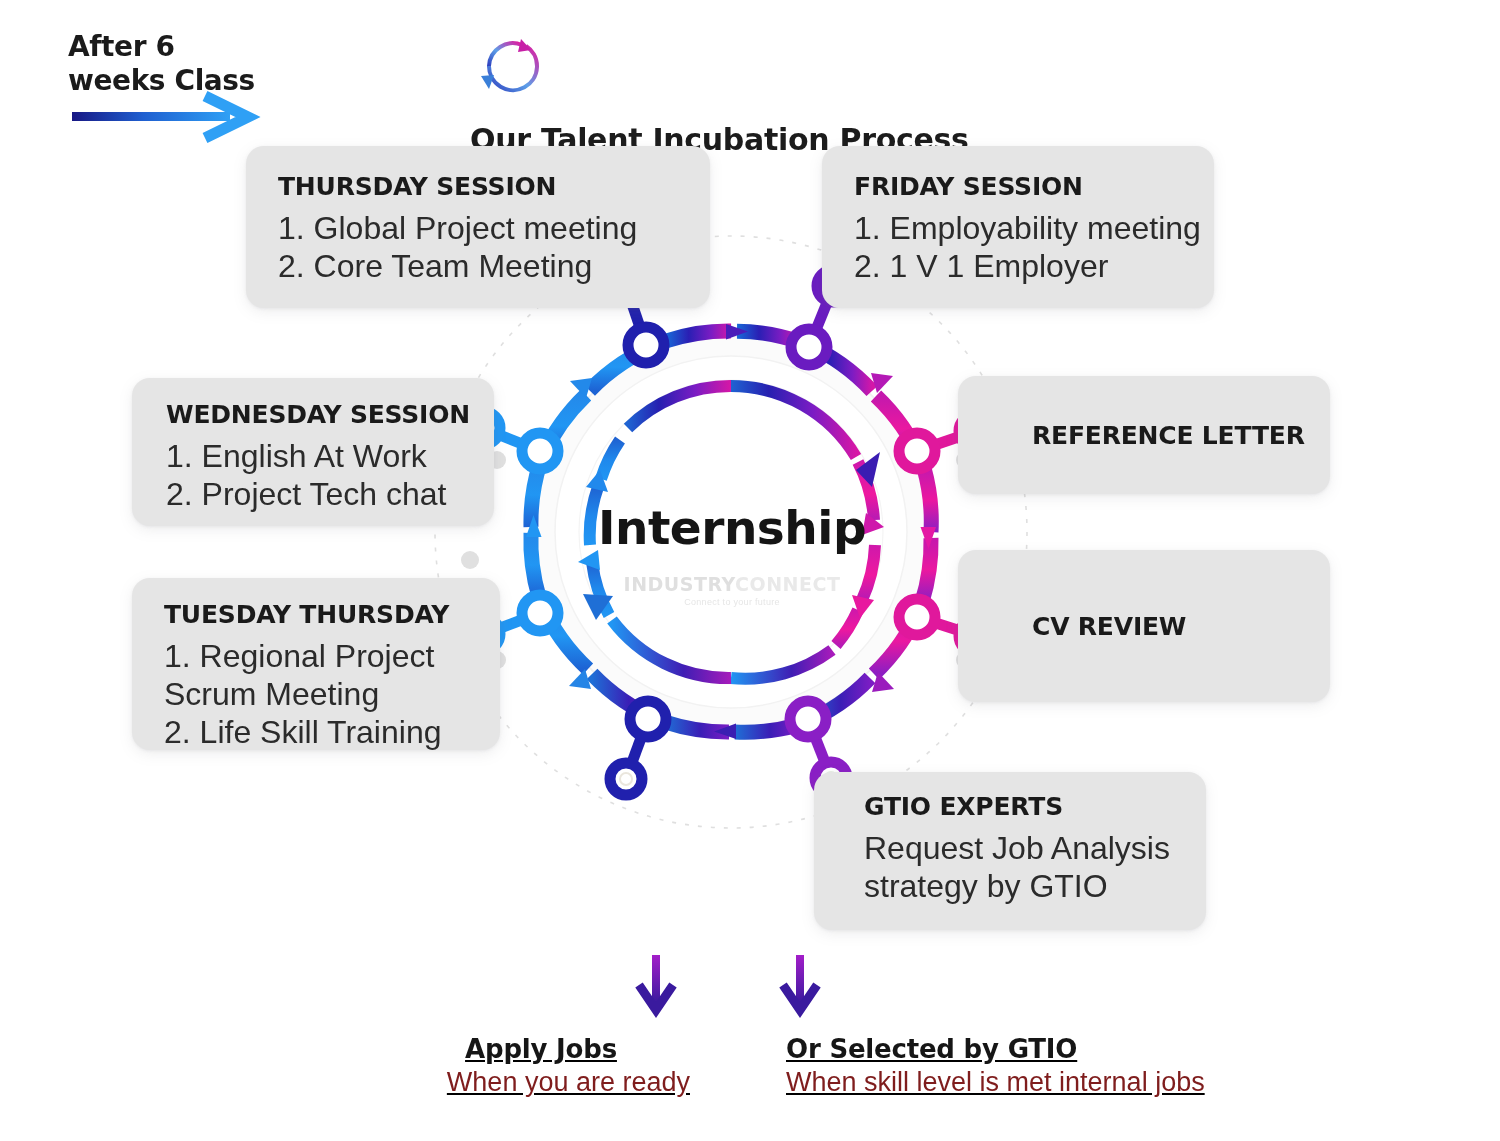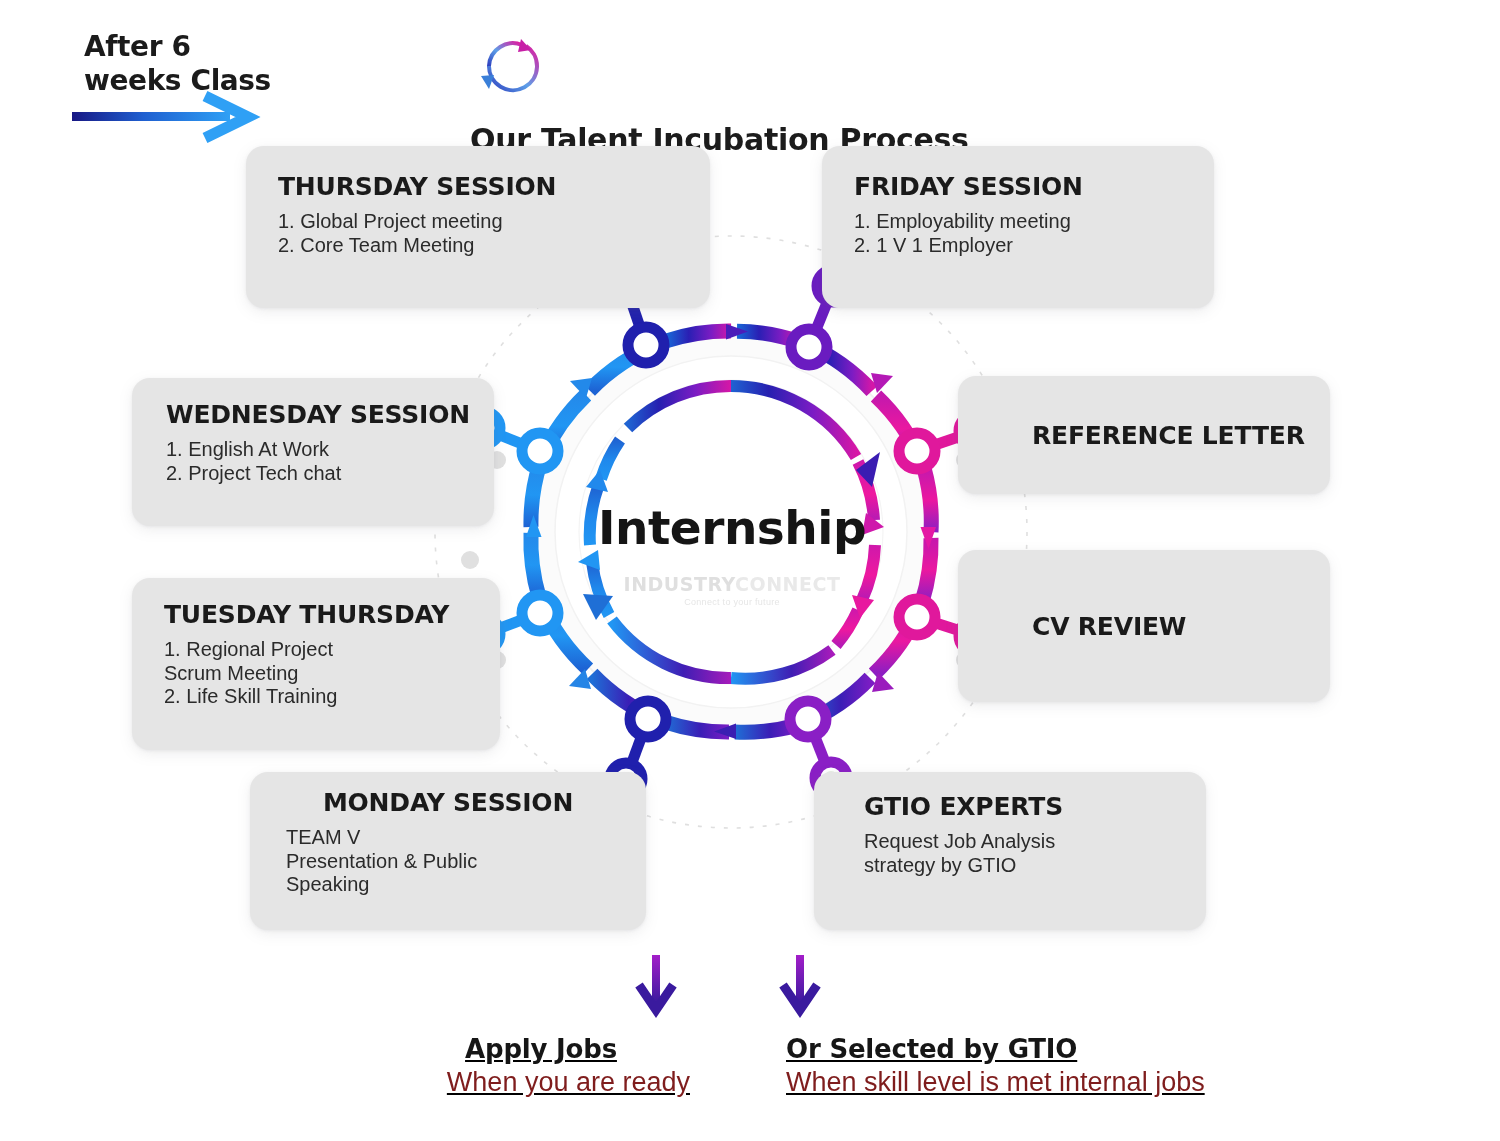--- a/index.html
+++ b/index.html
@@ -7,21 +7,21 @@
     width:1500px;height:1141px;
     background:#ffffff;
     font-family:"Liberation Sans", sans-serif;
     overflow:hidden;
     position:relative;
   }
   #stage{position:absolute;inset:0;width:1500px;height:1141px;}
 
   
   #afterClass{
-    position:absolute;left:84px;top:30px;width:230px;
+    position:absolute;left:68px;top:30px;width:230px;
   }
   #afterClass .txt{
     font-family:"DejaVu Sans", sans-serif;
     font-weight:bold;
     font-size:28px;
     line-height:1.22;
     color:#1b1b1b;
     letter-spacing:-0.4px;
   }
 
@@ -50,21 +50,21 @@
   .card .ttl{
     font-family:"DejaVu Sans", sans-serif;
     font-weight:bold;
     font-size:25px;
     color:#1a1a1a;
     letter-spacing:-0.2px;
     white-space:nowrap;
   }
   .card .body{
     font-family:"Liberation Sans", sans-serif;
-    font-size:20px;
+    font-size:32px;
     line-height:1.18;
     color:#2b2b2b;
     margin-top:9px;
     white-space:pre-line;
   }
   .card.titleOnly .ttl{font-size:25px;}
 
   
   #card-thursday{left:246px;top:146px;width:464px;height:162px;padding:26px 0 0 32px;}
   #card-friday  {left:822px;top:146px;width:392px;height:162px;padding:26px 0 0 32px;}
@@ -399,26 +399,20 @@
 2. Project Tech chat</div>
   </div>
 
   <div class="card" id="card-tuesday">
     <div class="ttl">TUESDAY THURSDAY</div>
     <div class="body">1. Regional Project
      Scrum Meeting
 2. Life Skill Training</div>
   </div>
 
-  <div class="card" id="card-monday">
-    <div class="ttl">MONDAY SESSION</div>
-    <div class="body">TEAM V
-Presentation &amp; Public
-Speaking</div>
-  </div>
 
   <div class="card titleOnly" id="card-ref">
     <div class="ttl">REFERENCE LETTER</div>
   </div>
 
   <div class="card" id="card-gtio">
     <div class="ttl">GTIO EXPERTS</div>
     <div class="body">Request Job Analysis
 strategy by GTIO</div>
   </div>

